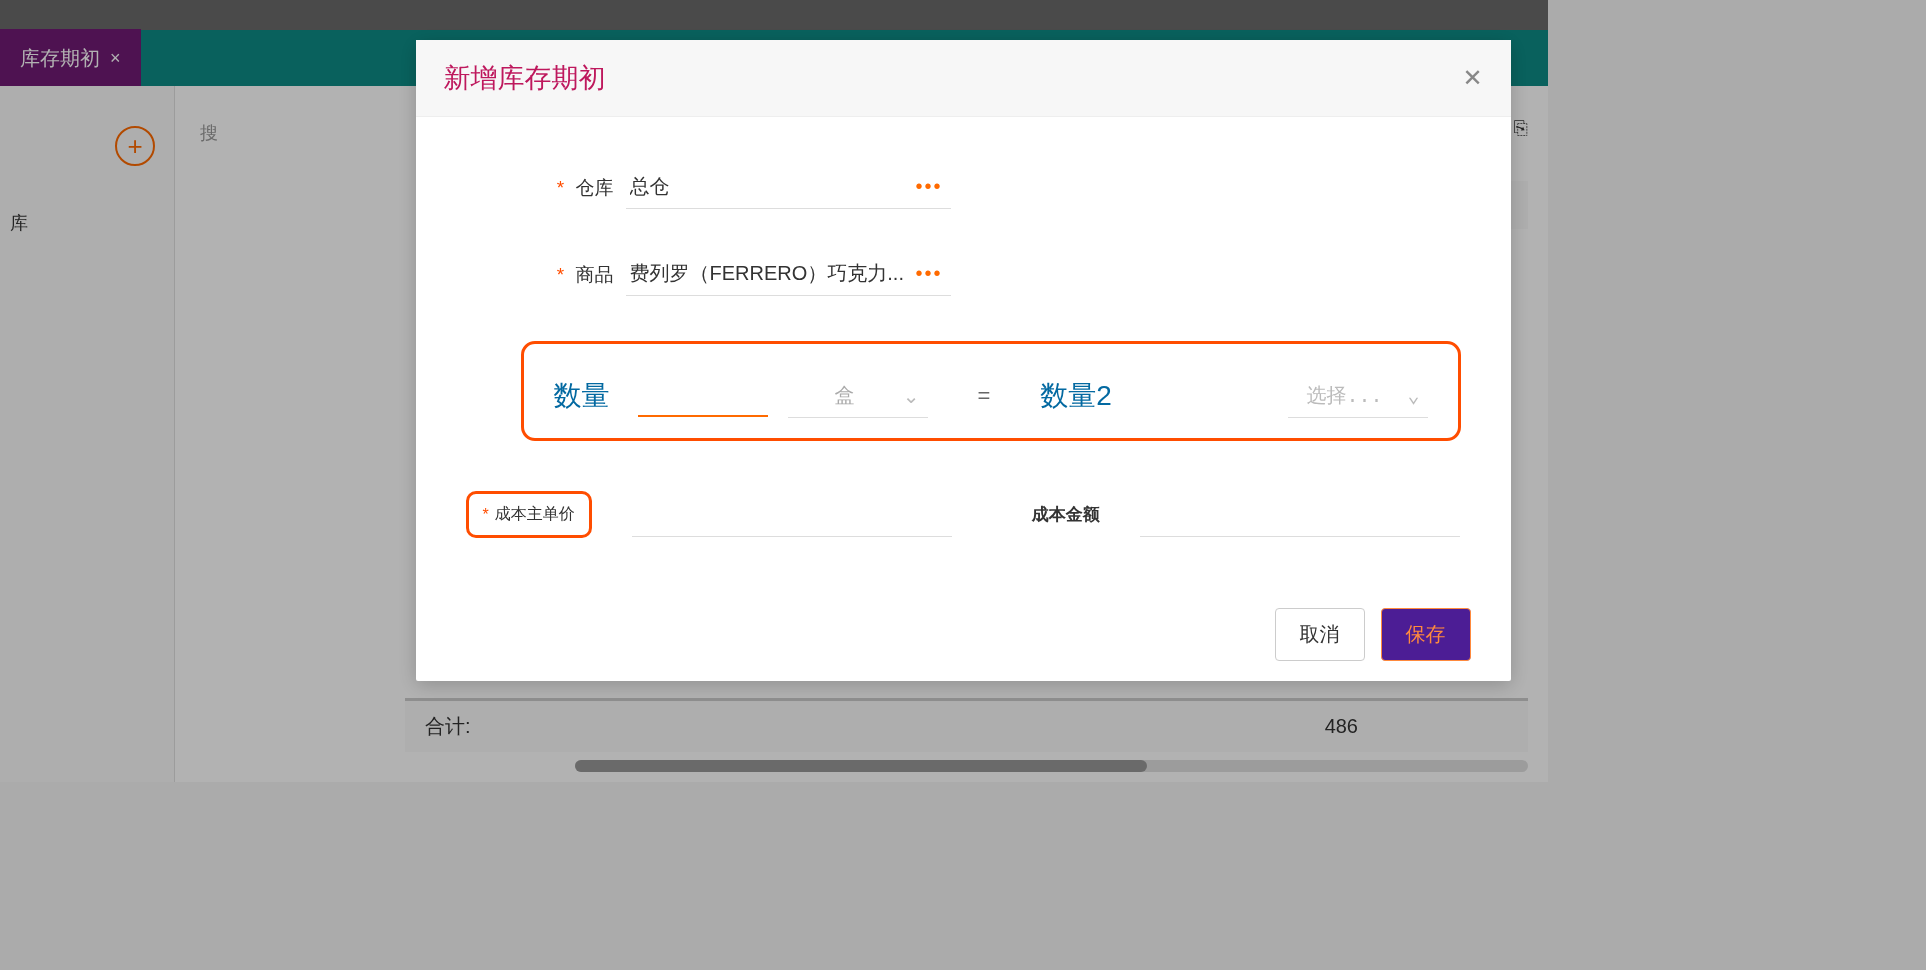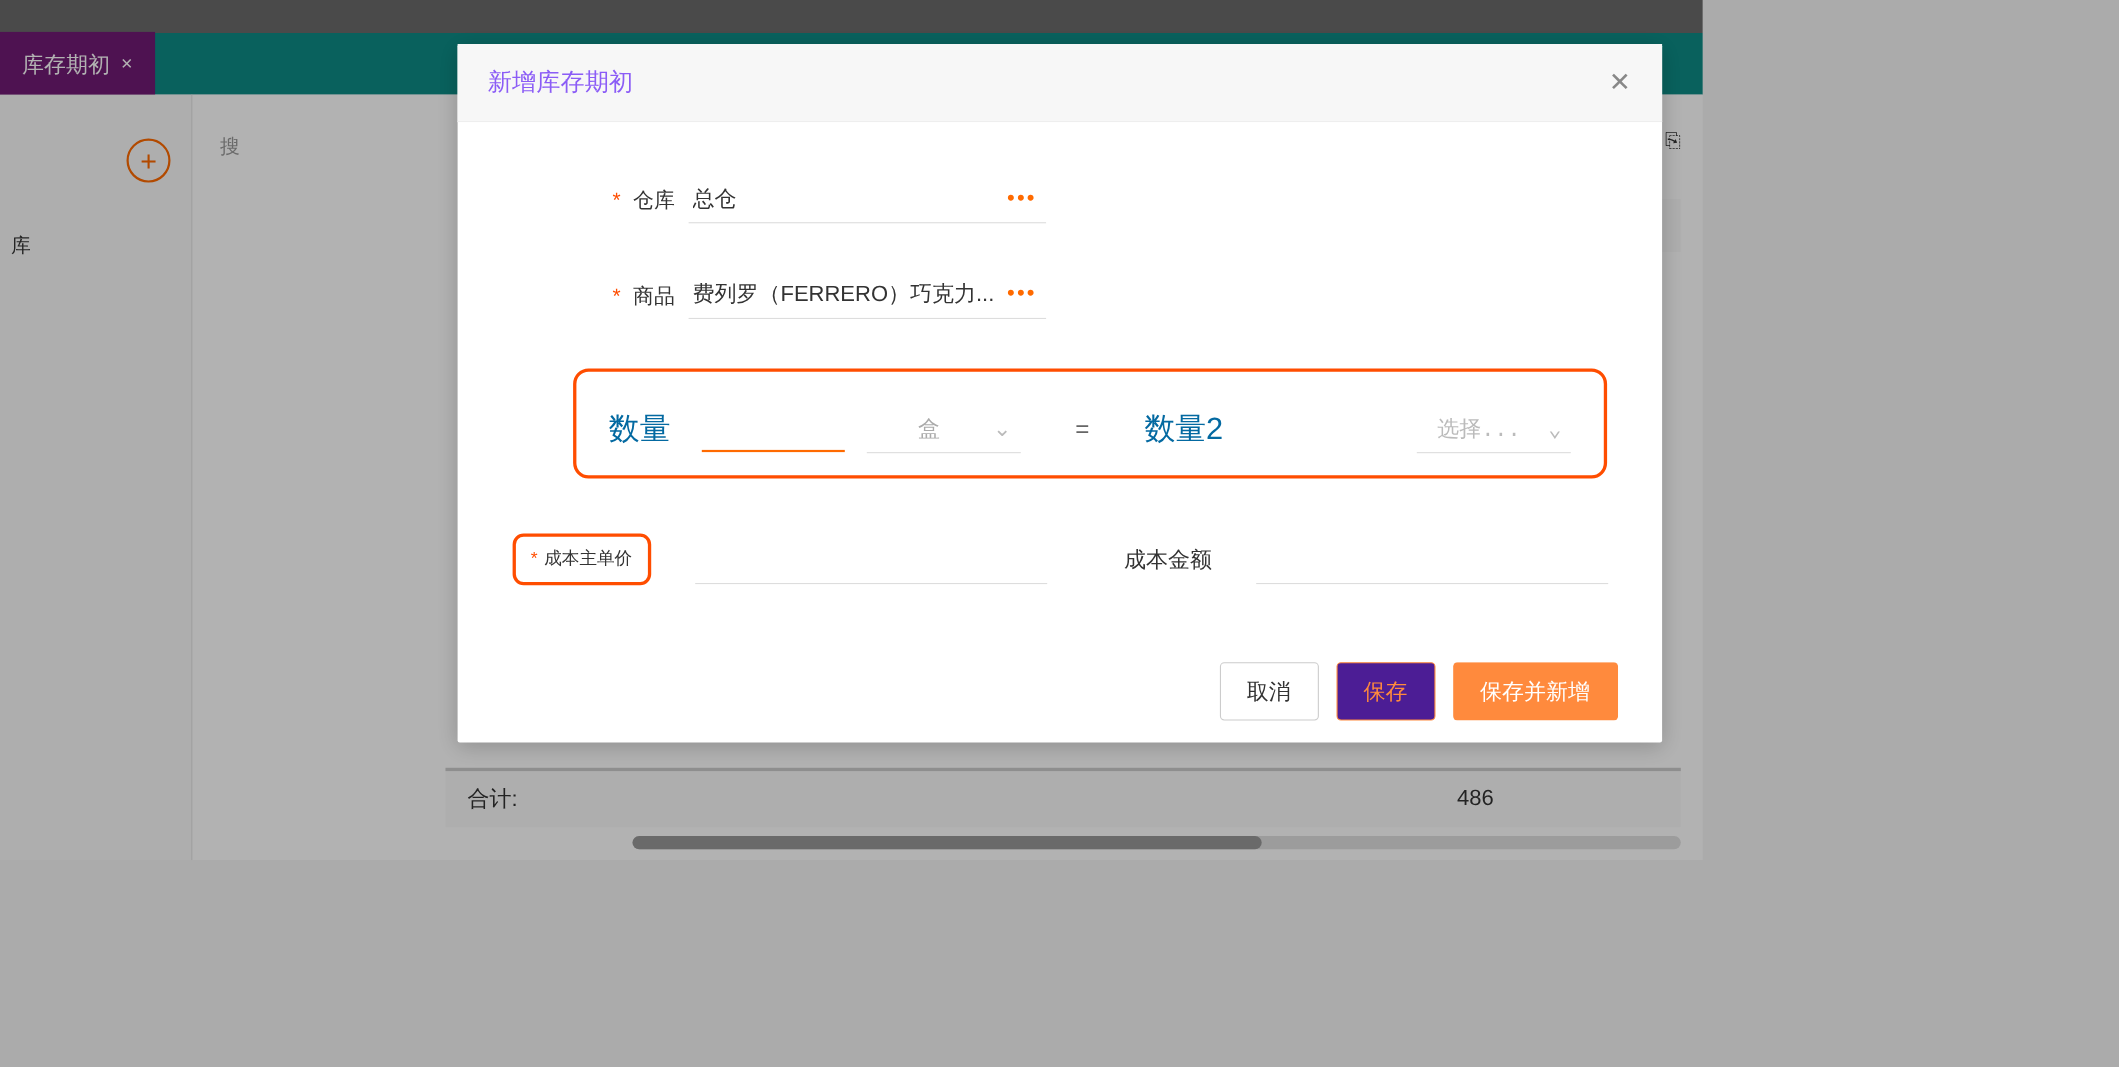--- a/index.html
+++ b/index.html
@@ -187,22 +187,22 @@
     }
     .modal-header {
       background: #f7f7f7;
       padding: 20px 28px;
       display: flex;
       align-items: center;
       justify-content: space-between;
       border-bottom: 1px solid #eee;
     }
     .modal-title {
-      font-size: 22px;
-      color: #8b5cf6;
+      font-size: 27px;
+      color: #be185d;
       font-weight: 500;
     }
     .modal-close {
       font-size: 24px;
       color: #888;
       cursor: pointer;
       background: none;
       border: none;
     }
     .modal-body {
@@ -310,23 +310,24 @@
     }
     .price-input {
       border: none;
       border-bottom: 1px solid #ddd;
       width: 320px;
       padding: 10px 4px;
       font-size: 20px;
       background: transparent;
     }
     .amount-label {
-      font-size: 20px;
-      color: #333;
-      margin-left: 30px;
+      font-size: 17px;
+      color: #333;
+      margin-left: 40px;
+      font-weight: bold;
     }
     .modal-footer {
       padding: 30px 40px 20px 40px;
       display: flex;
       justify-content: flex-end;
       gap: 16px;
     }
     .btn {
       padding: 12px 24px;
       font-size: 20px;
@@ -465,16 +466,15 @@
         </div>
         <input class="price-input" style="">
         <span class="amount-label">成本金额</span>
         <input class="price-input" style="">
       </div>
 
     </div>
     <div class="modal-footer">
       <button class="btn btn-default">取消</button>
       <button class="btn btn-outline">保存</button>
-      <button class="btn btn-primary">保存并新增</button>
     </div>
   </div>
 </div>
 
 </body></html>

